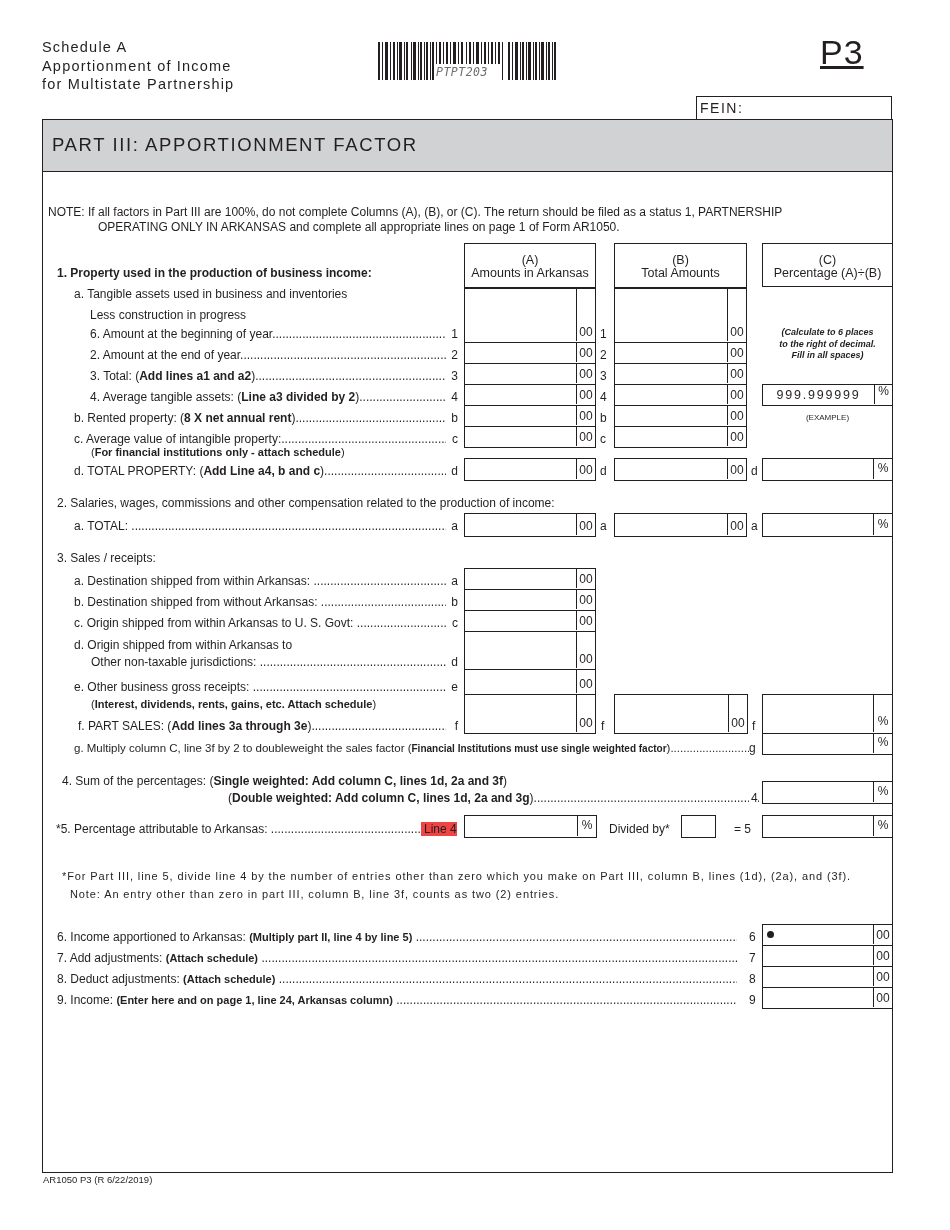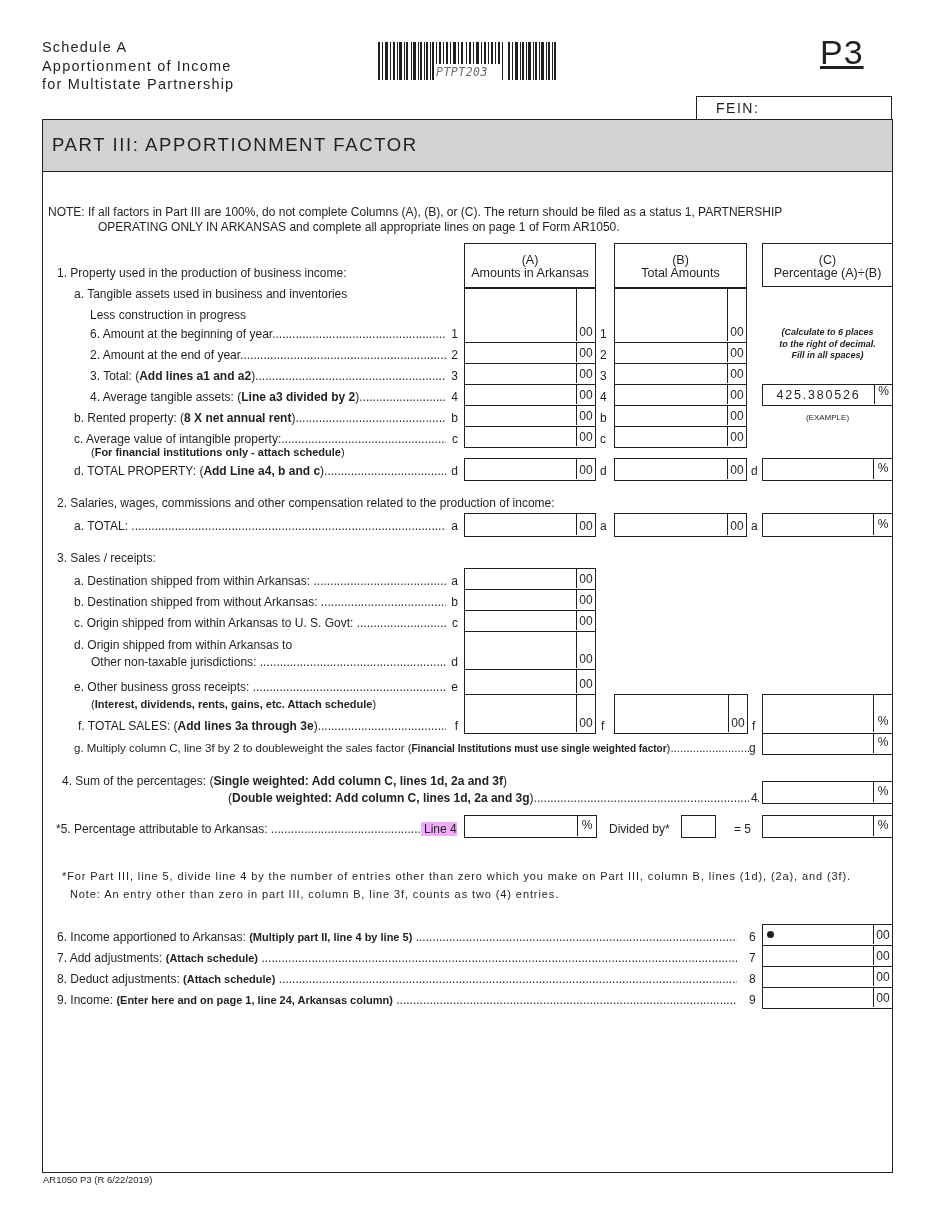--- a/index.html
+++ b/index.html
@@ -1,21 +1,21 @@
 <!DOCTYPE html>
 <html><head>
 <meta charset="utf-8">
 <style>
   html,body{margin:0;padding:0;background:#fff;}
   body{width:950px;height:1230px;position:relative;font-family:"Liberation Sans",sans-serif;color:#231f20;overflow:hidden;}
   .abs{position:absolute;}
   .hdr-title{left:42px;top:38px;font-size:14.5px;line-height:18.5px;letter-spacing:1.2px;}
   .barcode{left:378px;top:42px;width:180px;height:38px;font-style:italic;}
   .pnum{left:820px;top:33px;font-size:34px;letter-spacing:1px;text-decoration:underline;}
-  .fein{left:696px;top:96px;width:196px;height:23px;border:1.5px solid #231f20;border-bottom:none;box-sizing:border-box;font-size:14px;letter-spacing:1.5px;padding:3px 0 0 19px;}
+  .fein{left:696px;top:96px;width:196px;height:23px;border:1.5px solid #231f20;border-bottom:none;box-sizing:border-box;font-size:14px;letter-spacing:1.5px;padding:3px 0 0 3px;}
   .frame{left:42px;top:119px;width:851px;height:1054px;border:1.5px solid #231f20;box-sizing:border-box;}
   .band{left:42px;top:119px;width:851px;height:53px;background:#d1d2d4;border:1.5px solid #231f20;box-sizing:border-box;}
   .band-title{left:52px;top:134px;font-size:18.5px;letter-spacing:1.6px;}
   .note{left:48px;top:205px;font-size:12px;line-height:15px;width:820px;}
   .note .ind{padding-left:50px;display:block;}
   .t{font-size:12px;white-space:nowrap;line-height:14px;}
   .sm{font-size:11px;}
   .dots{letter-spacing:0px;}
   .box{position:absolute;border:1.5px solid #231f20;box-sizing:border-box;background:#fff;}
   .cents{position:absolute;border-left:1.5px solid #231f20;font-size:12px;box-sizing:border-box;text-align:center;}
@@ -112,21 +112,21 @@
 </div>
 <div class="colhdr" style="left:614px;top:243px;width:133px;height:45px;">
   <div>(B)</div>
   <div>Total Amounts</div>
 </div>
 <div class="colhdr" style="left:762px;top:243px;width:131px;height:44px;">
   <div>(C)</div>
   <div>Percentage (A)÷(B)</div>
 </div>
 
-<div class="abs t" style="left:57px;top:266px;">1.  Property used in the production of business income:</div>
+<div class="abs t" style="left:57px;top:266px;font-weight:bold;">1.  Property used in the production of business income:</div>
 <div class="abs t" style="left:74px;top:287px;">a.  Tangible assets used in business and inventories</div>
 <div class="abs t" style="left:90px;top:308px;text-align:right;">Less construction in progress</div>
 
 <div id="s1-lines">
     <div class="abs t" style="left:90px;top:327px;width:356px;overflow:hidden;"><span>6.  Amount at the beginning of year</span><span>............................................................................................................................................................................................................................</span></div>
     <div class="abs t" style="left:448px;top:327px;width:10px;text-align:right;">1</div>
     <div class="abs t" style="left:90px;top:348px;width:356px;overflow:hidden;"><span>2.  Amount at the end of year</span><span>............................................................................................................................................................................................................................</span></div>
     <div class="abs t" style="left:448px;top:348px;width:10px;text-align:right;">2</div>
     <div class="abs t" style="left:90px;top:369px;width:356px;overflow:hidden;"><span>3.  Total: (</span><b>Add lines a1 and a2</b><span>)</span><span>............................................................................................................................................................................................................................</span></div>
     <div class="abs t" style="left:448px;top:369px;width:10px;text-align:right;">3</div>
@@ -145,34 +145,34 @@
     <div class="abs t" style="left:74px;top:595px;width:372px;overflow:hidden;"><span>b.  Destination shipped from without Arkansas: </span><span>............................................................................................................................................................................................................................</span></div>
     <div class="abs t" style="left:448px;top:595px;width:10px;text-align:right;">b</div>
     <div class="abs t" style="left:74px;top:616px;width:372px;overflow:hidden;"><span>c.  Origin shipped from within Arkansas to U. S. Govt: </span><span>............................................................................................................................................................................................................................</span></div>
     <div class="abs t" style="left:448px;top:616px;width:10px;text-align:right;">c</div>
     <div class="abs t" style="left:74px;top:638px;">d.  Origin shipped from within Arkansas to</div>
     <div class="abs t" style="left:91px;top:655px;width:355px;overflow:hidden;"><span>Other non-taxable jurisdictions: </span><span>............................................................................................................................................................................................................................</span></div>
     <div class="abs t" style="left:448px;top:655px;width:10px;text-align:right;">d</div>
     <div class="abs t" style="left:74px;top:680px;width:372px;overflow:hidden;"><span>e.  Other business gross receipts: </span><span>............................................................................................................................................................................................................................</span></div>
     <div class="abs t" style="left:448px;top:680px;width:10px;text-align:right;">e</div>
     <div class="abs t sm" style="left:91px;top:697px;">(<b>Interest, dividends, rents, gains, etc. Attach schedule</b>)</div>
-    <div class="abs t" style="left:78px;top:719px;width:368px;overflow:hidden;"><span>f.  TOTAL SALES: (</span><b>Add lines 3a through 3e</b><span>)</span><span>............................................................................................................................................................................................................................</span></div>
+    <div class="abs t" style="left:78px;top:719px;width:368px;overflow:hidden;"><span>f.  PART SALES: (</span><b>Add lines 3a through 3e</b><span>)</span><span>............................................................................................................................................................................................................................</span></div>
     <div class="abs t" style="left:448px;top:719px;width:10px;text-align:right;">f</div>
     <div class="abs t" style="left:74px;top:741px;width:675px;overflow:hidden;font-size:11.5px;"><span>g.  Multiply column C, line 3f by 2 to doubleweight the sales factor (</span><b style="font-size:10px;">Financial Institutions must use single weighted factor</b><span>)</span><span>............................................................................................................................................................................................................................</span></div>
   </div>
 
 <div class="abs sm" style="left:91px;top:446px;"><span>(</span><b>For financial institutions only - attach schedule</b><span>)</span></div>
 
 <div class="abs" style="left:762px;top:327px;width:131px;text-align:center;font-size:9px;font-weight:bold;font-style:italic;line-height:11.5px;">
   <div>(Calculate to 6 places</div>
   <div>to the right of decimal.</div>
   <div>Fill in all spaces)</div>
 </div>
 <div class="box" style="left:762px;top:384px;width:131px;height:22px;">
-  <span class="abs" style="left:0;top:3px;width:111px;text-align:center;font-size:12.5px;letter-spacing:1.8px;">425.380526</span>
+  <span class="abs" style="left:0;top:3px;width:111px;text-align:center;font-size:12.5px;letter-spacing:1.8px;">999.999999</span>
   <span class="cents" style="left:111px;top:0;width:18px;height:19px;line-height:12px;">%</span>
 </div>
 <div class="abs" style="left:762px;top:413px;width:131px;text-align:center;font-size:8px;">(EXAMPLE)</div>
 
 <div class="abs t" style="left:57px;top:496px;">2.  Salaries, wages, commissions and other compensation related to the production of income:</div>
 
 <div class="abs t" style="left:57px;top:551px;">3.  Sales / receipts:</div>
 
 <div id="dyn">
     <div class="box" style="left:464px;top:288px;width:132px;height:55px;">
@@ -299,23 +299,23 @@
       <span class="cents" style="right:0;top:0;width:19px;height:19px;line-height:14px;padding-top:3px;line-height:14px;">00</span>
     </div>
     <div class="abs" style="left:767px;top:931px;width:7px;height:7px;border-radius:50%;background:#231f20;"></div>
   </div>
 
 <div class="abs t" style="left:62px;top:774px;"><span>4.  Sum of the percentages: (</span><b>Single weighted: Add column C, lines 1d, 2a and 3f</b>)</div>
 <div class="abs t" style="left:228px;top:791px;width:531px;overflow:hidden;">(<b>Double weighted: Add column C, lines 1d, 2a and 3g</b>)<span class="dots">........................................................................................................</span></div>
 <div class="abs t" style="left:749px;top:791px;background:#fff;padding-left:2px;">4</div>
 
 <div class="abs t" style="left:56px;top:822px;width:380px;overflow:hidden;"><span>*5.  Percentage attributable to Arkansas: </span><span>.......................................................</span></div>
-<div class="abs t" style="left:421px;top:822px;background:#f0abfc;padding-left:3px;">Line 4</div>
+<div class="abs t" style="left:421px;top:822px;background:#ef4444;padding-left:3px;">Line 4</div>
 <div class="abs t" style="left:609px;top:822px;">Divided by*</div>
 <div class="box" style="left:681px;top:815px;width:35px;height:23px;"></div>
 <div class="abs t" style="left:734px;top:822px;">=  5</div>
 
 <div class="abs fn">
   <div>*For Part III, line 5, divide line 4 by the number of entries other than zero which you make on Part III, column B, lines (1d), (2a), and (3f).</div>
-  <div style="padding-left:8px;">Note:  An entry other than zero in part III, column B, line 3f, counts as two (4) entries.</div>
+  <div style="padding-left:8px;">Note:  An entry other than zero in part III, column B, line 3f, counts as two (2) entries.</div>
 </div>
 
 <div class="abs foot">AR1050 P3 (R 6/22/2019)</div>
 
 </body></html>

